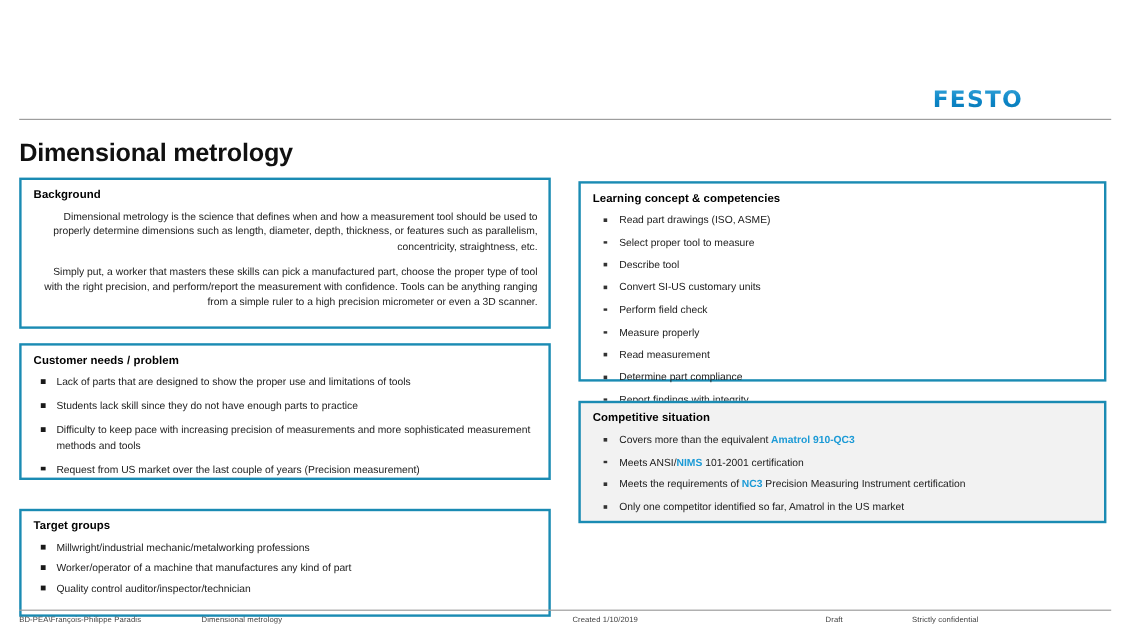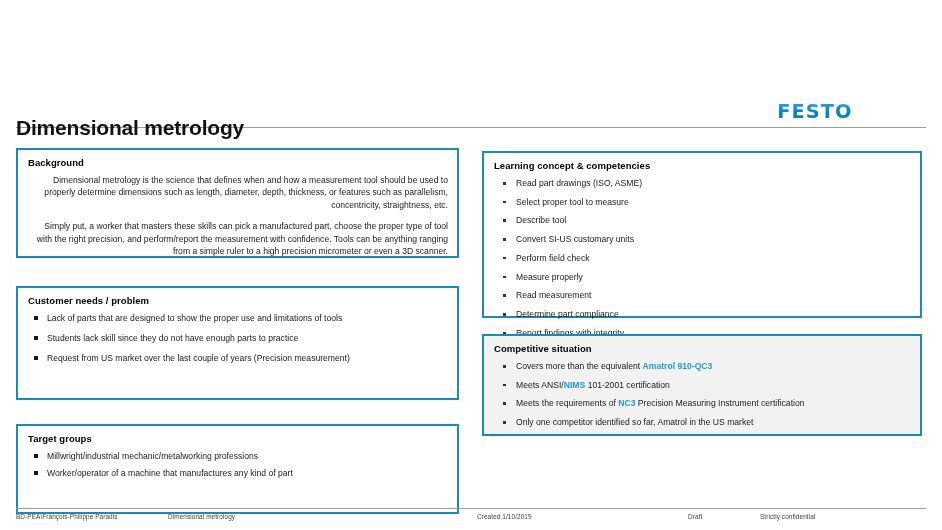--- a/index.html
+++ b/index.html
@@ -15,21 +15,20 @@
     overflow: hidden;
     position: relative;
   }
 
   
   #header {
     position: absolute;
     left: 0; top: 0;
     width: 870px;
     height: 100px;
-    margin-top: 28px;
   }
   #festo-logo {
     position: absolute;
     right: 18px;
     top: 74px;
     font-family: "DejaVu Sans", sans-serif;
     font-weight: 700;
     font-size: 19px;
     letter-spacing: 1px;
     line-height: 19px;
@@ -170,40 +169,42 @@
 </head>
 <body>
 
 <div id="header">
   <div id="festo-logo">FESTO</div>
   <div id="header-rule"></div>
 </div>
 
 <div id="page-title">Dimensional metrology</div>
 
-<div class="panel" style="left:16px; top:148px; width:443px; height:110px;">
+<div class="panel" style="left:16px; top:148px; width:443px; height:126px;">
   <div class="panel-title">Background</div>
   <p class="para">Dimensional metrology is the science that defines when and how a measurement tool should be used to properly determine dimensions such as length, diameter, depth, thickness, or features such as parallelism, concentricity, straightness, etc.</p>
   <p class="para">Simply put, a worker that masters these skills can pick a manufactured part, choose the proper type of tool with the right precision, and perform/report the measurement with confidence. Tools can be anything ranging from a simple ruler to a high precision micrometer or even a 3D scanner.</p>
 </div>
 
 <div class="panel" style="left:16px; top:286px; width:443px; height:114px;">
   <div class="panel-title">Customer needs / problem</div>
   <ul class="sq">
     <li>Lack of parts that are designed to show the proper use and limitations of tools</li>
     <li>Students lack skill since they do not have enough parts to practice</li>
+    <li>Difficulty to keep pace with increasing precision of measurements and more sophisticated measurement methods and tools</li>
     <li>Request from US market over the last couple of years (Precision measurement)</li>
   </ul>
 </div>
 
 <div class="panel" style="left:16px; top:424px; width:443px; height:90px;">
   <div class="panel-title">Target groups</div>
   <ul class="sq tight">
     <li>Millwright/industrial mechanic/metalworking professions</li>
     <li>Worker/operator of a machine that manufactures any kind of part</li>
+    <li>Quality control auditor/inspector/technician</li>
   </ul>
 </div>
 
 <div class="panel" style="left:482px; top:151px; width:440px; height:167px;">
   <div class="panel-title">Learning concept &amp; competencies</div>
   <ul class="dot roomy">
     <li>Read part drawings (ISO, ASME)</li>
     <li>Select proper tool to measure</li>
     <li>Describe tool</li>
     <li>Convert SI-US customary units</li>

